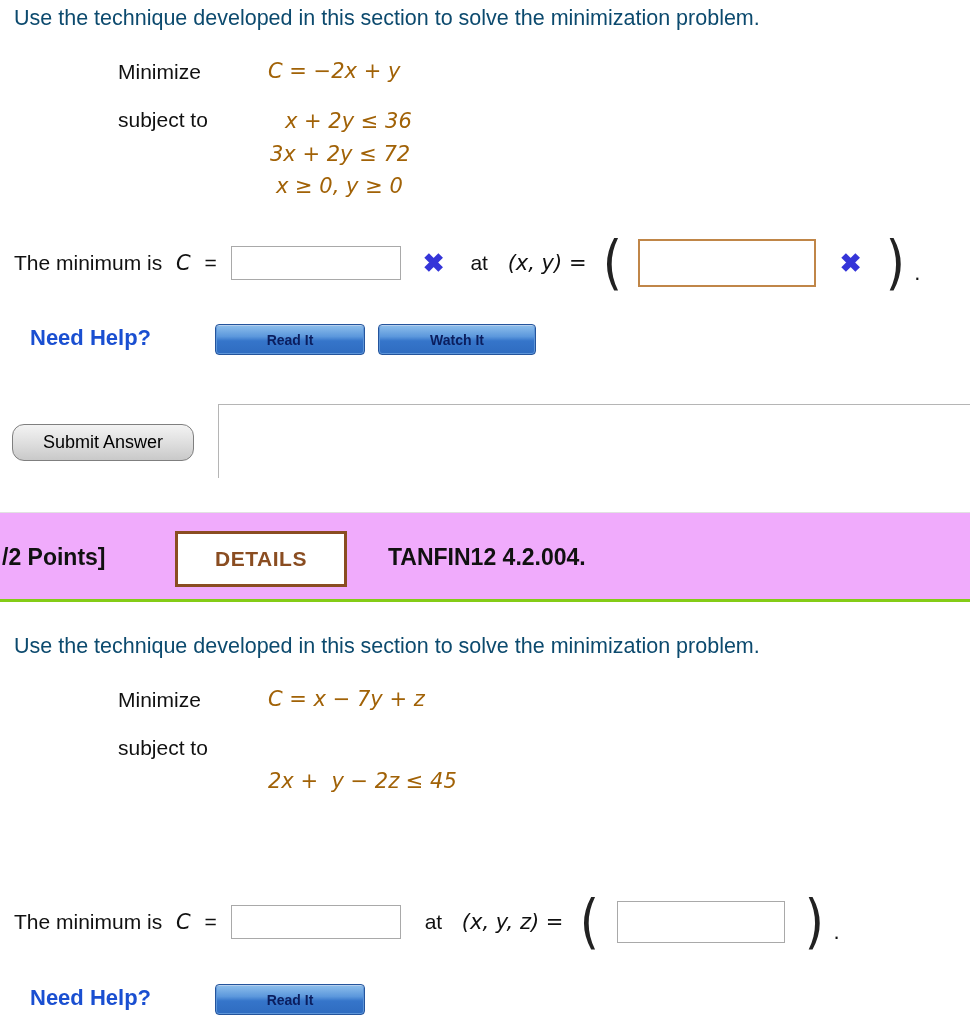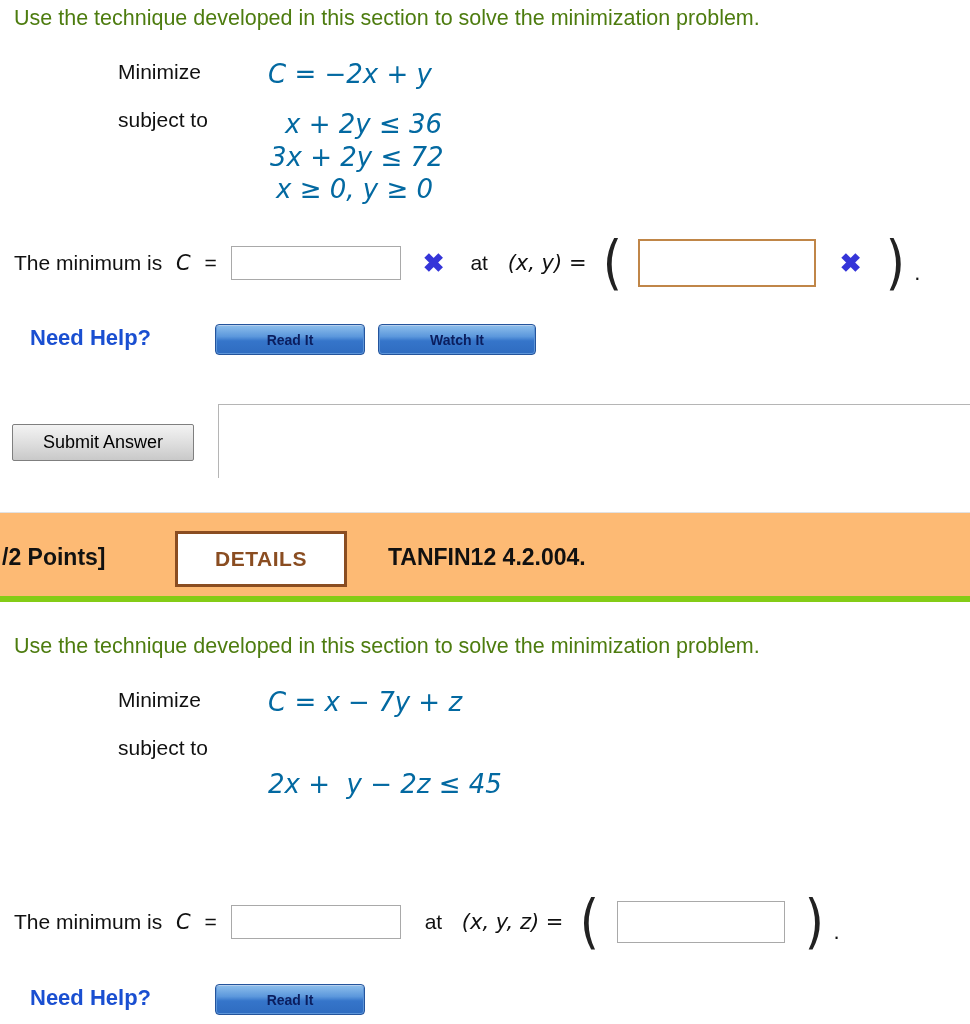--- a/index.html
+++ b/index.html
@@ -2,23 +2,23 @@
 <html><head>
 <meta charset="utf-8">
 <style>
   * { margin:0; padding:0; box-sizing:border-box; }
   html,body { background:#ffffff; }
   #page {
     position:relative; width:970px; height:1024px; overflow:hidden;
     background:#ffffff; font-family:"Liberation Sans", sans-serif; color:#111;
   }
   .abs { position:absolute; }
-  .prompt { font-size:21.5px; color:#4d7c0f; white-space:nowrap; }
+  .prompt { font-size:21.5px; color:#0c4a6e; white-space:nowrap; }
   .mathlabel { font-size:21px; color:#111; }
-  .math { font-size:26px; font-style:italic; white-space:pre; color:#0369a1;
+  .math { font-size:21px; font-style:italic; white-space:pre; color:#a16207;
           font-family:"DejaVu Sans", sans-serif; }
   .ansrow { display:flex; align-items:center; height:58px;gap:8px; }
   .anstext { font-size:21px; white-space:pre; }
   .mathvar { font-style:italic; font-family:"DejaVu Sans", sans-serif; }
   .ans-input {
     width:170px; height:34px; border:1px solid #a9a9a9; background:#fff;
     font-size:18px; padding:0 6px; outline:none;
   }
   .ans-input-focus {
     width:178px; height:48px; border:2px solid #c08648; background:#fff;
@@ -32,25 +32,25 @@
   .btn-blue {
     display:flex; align-items:center; justify-content:center; cursor:pointer;
     background:linear-gradient(180deg,#8fc0ec 0%,#5b97dc 40%,#3575ca 55%,#2f6cc0 100%);
     border:1px solid #24549c; border-radius:4px;
     box-shadow: inset 0 1px 0 rgba(255,255,255,.55), inset 0 0 0 1px #5d95d8;
     color:#0b1e5e; font-weight:bold; font-size:14px;
   }
   .btn-gray {
     display:flex; align-items:center; justify-content:center; cursor:pointer;
     background:linear-gradient(180deg,#f3f3f3 0%,#dddddd 55%,#c9c9c9 100%);
-    border:1px solid #7f7f7f; border-radius:2px; color:#000; font-size:18px;
+    border:1px solid #7f7f7f; border-radius:12px; color:#000; font-size:18px;
   }
   .boundary { border-top:1px solid #b5b5b5; border-left:1px solid #b5b5b5; }
   .section-header {
-    background:#fdba74; border-top:1px solid #e2e2e2; border-bottom:6px solid #84cc16;
+    background:#f0abfc; border-top:1px solid #e2e2e2; border-bottom:3px solid #84cc16;
   }
   .points { font-size:23px; font-weight:bold; color:#111; white-space:nowrap; }
   .btn-details {
     display:flex; align-items:center; justify-content:center; cursor:pointer;
     background:#ffffff; border:3px solid #8a4d21; border-radius:0;
     color:#8a4d21; font-weight:bold; font-size:21px; letter-spacing:.5px;
   }
   .assignment { font-size:23px; font-weight:bold; color:#111; white-space:nowrap; }
 </style>
 </head>

